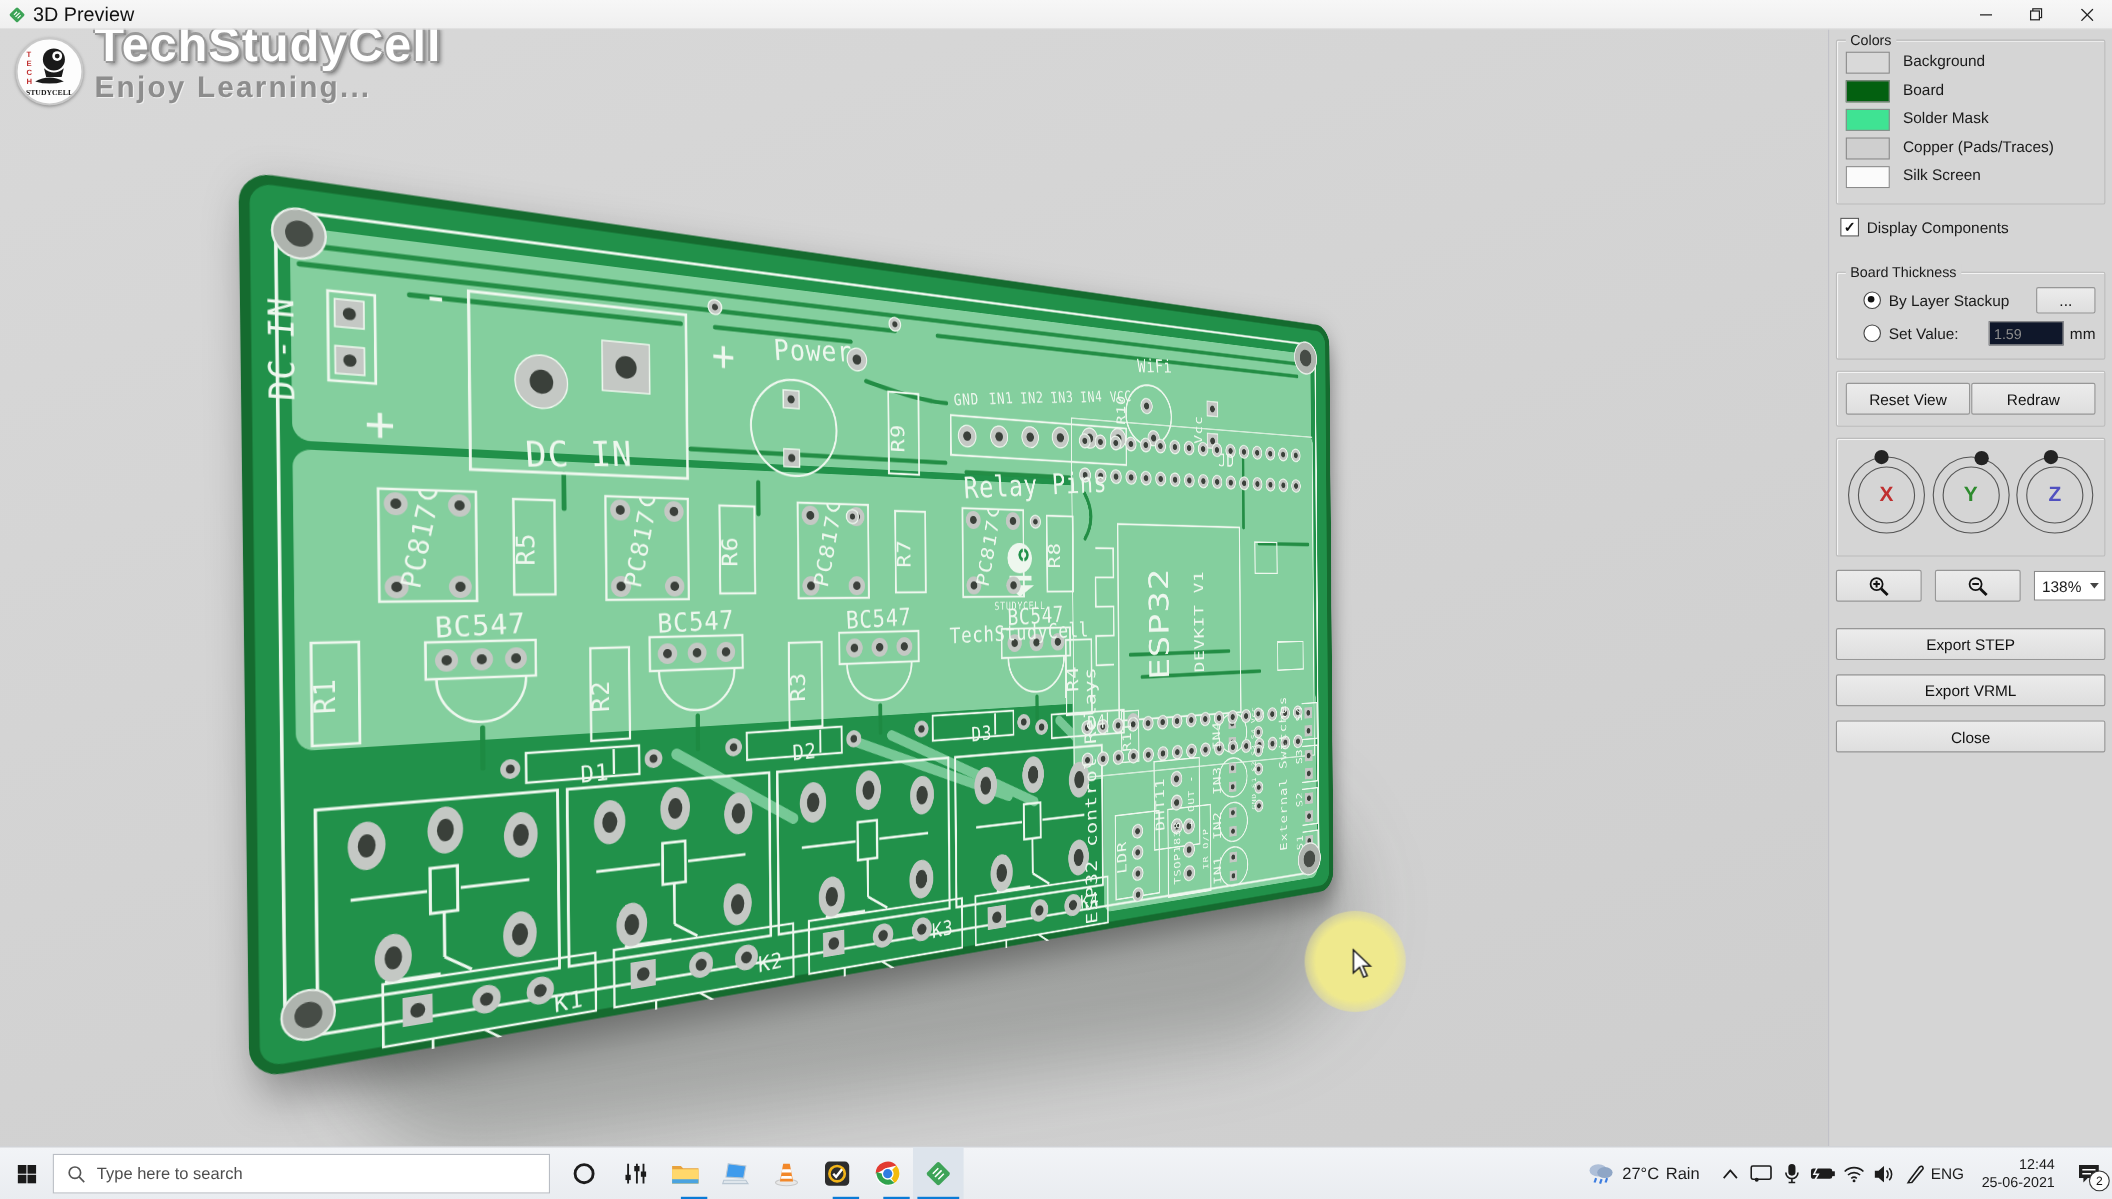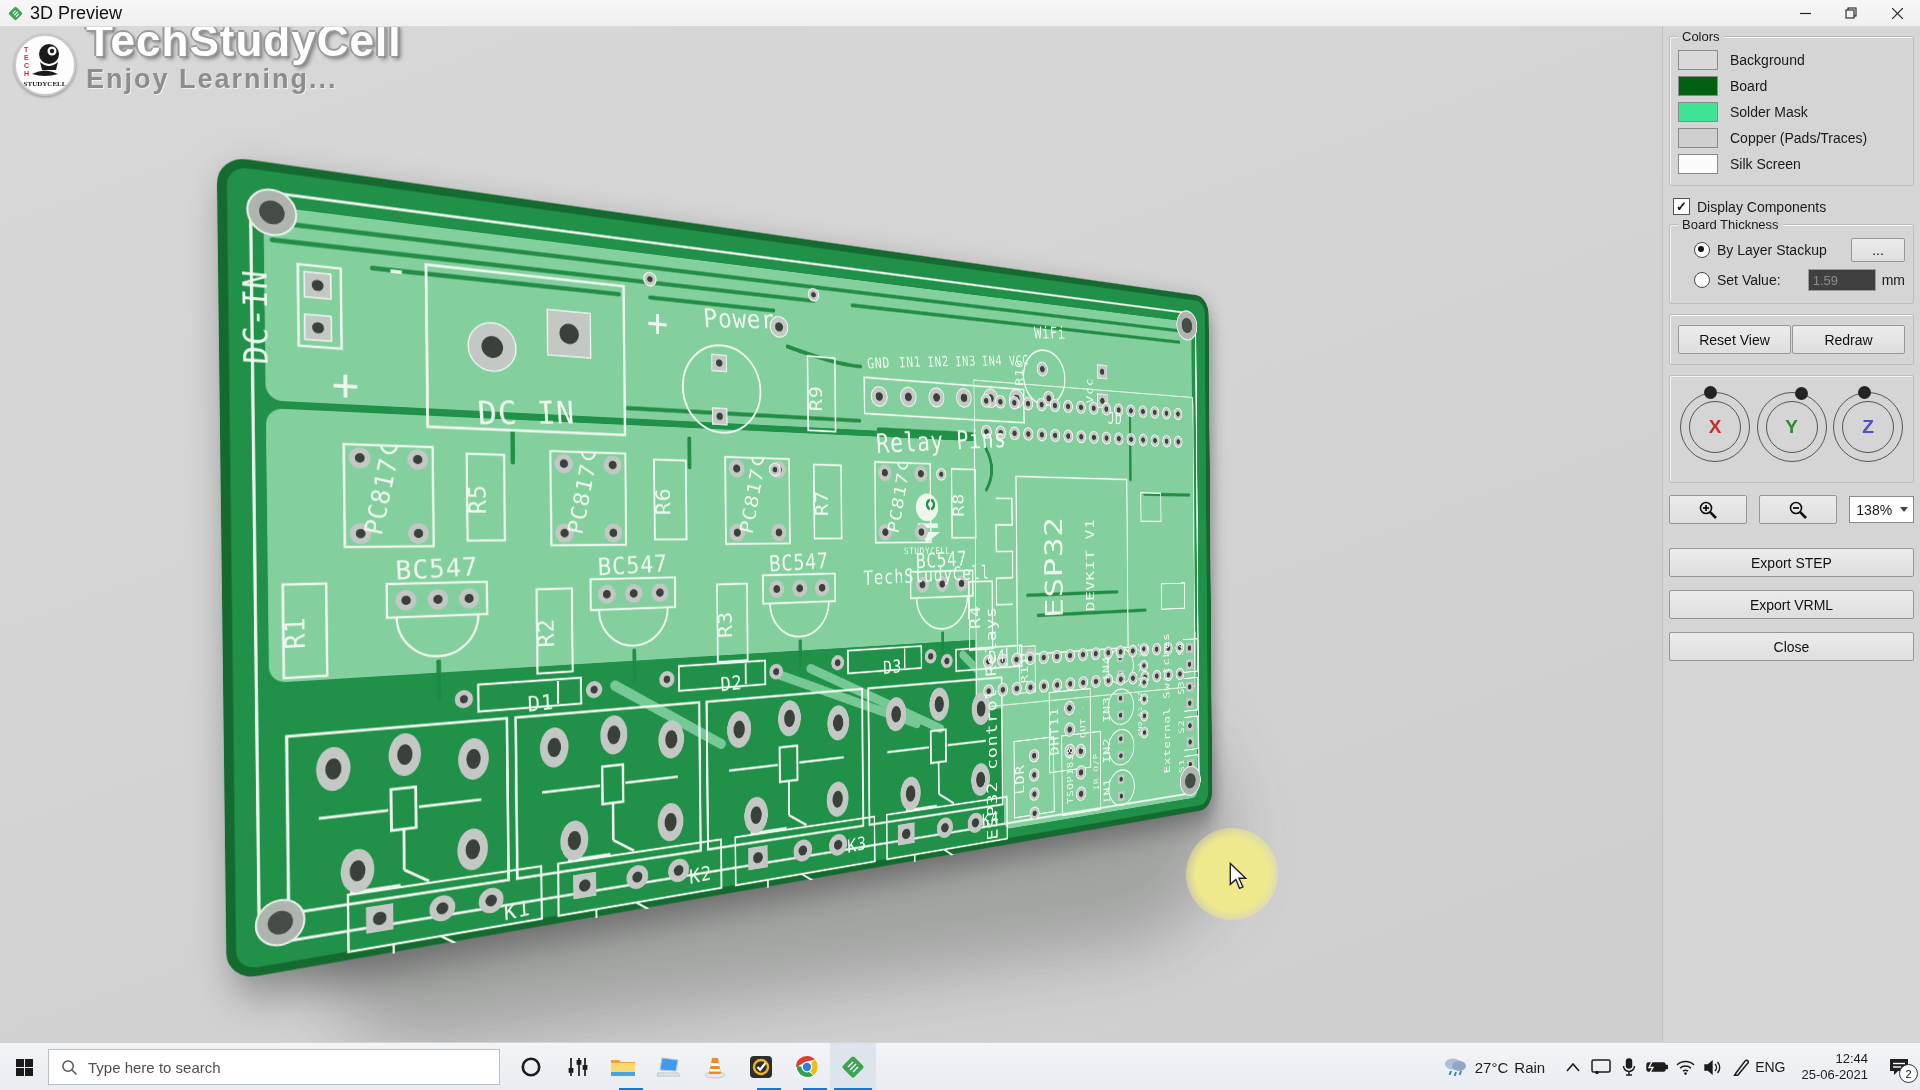--- a/index.html
+++ b/index.html
@@ -46,35 +46,35 @@
   #cursor{position:absolute;left:1226px;top:836px;z-index:32;}
 
   
   #panel{position:absolute;left:1663px;top:26px;width:257px;height:1016px;
     background:#d5d5d5;font-size:14px;color:#1a1a1a;}
   .grp{position:relative;margin:10px 6px 0 6px;border:1px solid #bcbcbc;border-radius:2px;
     box-shadow:inset 1px 1px 0 rgba(255,255,255,.7);padding:10px 8px 8px 8px;}
   .grp>.legend{position:absolute;top:-8px;left:8px;background:#d5d5d5;padding:0 4px;font-size:13px;}
   .frame{margin:10px 6px 0 6px;border:1px solid #bcbcbc;border-radius:2px;
     box-shadow:inset 1px 1px 0 rgba(255,255,255,.7);padding:10px 8px;}
-  .color-row{display:flex;align-items:center;height:26px;}
+  .color-row{display:flex;height:26px;}
   .swatch{width:38px;height:18px;border:1px solid #8a8a8a;margin-right:12px;flex:0 0 auto;}
   .chk-row{display:flex;align-items:center;margin:12px 8px 0 10px;}
   .chkbox{width:15px;height:15px;background:#fff;border:1px solid #555;display:flex;
     align-items:center;justify-content:center;font-size:13px;font-weight:bold;color:#111;margin-right:7px;}
   .radio-row{display:flex;align-items:center;height:30px;}
   .radio{width:14px;height:14px;border-radius:50%;border:1px solid #444;background:#fff;
     margin-right:7px;flex:0 0 auto;position:relative;}
   .radio.sel::after{content:"";position:absolute;left:3px;top:3px;width:6px;height:6px;
     border-radius:50%;background:#111;}
   .btn{background:linear-gradient(#ececec,#dedede);border:1px solid #979797;border-radius:2px;
     font-size:14px;color:#111;display:flex;align-items:center;justify-content:center;
     font-family:"Liberation Sans",sans-serif;}
   .btn-sm{width:52px;height:22px;margin-left:auto;}
-  .thick-input{width:58px;height:20px;border:1px solid #9a9a9a;background:#404040;color:#8c8c8c;
+  .thick-input{width:58px;height:20px;border:1px solid #9a9a9a;background:#0f172a;color:#8c8c8c;
     font-size:13px;padding:0 4px;margin-left:auto;font-family:"Liberation Sans",sans-serif;}
   .mm{margin-left:6px;}
   .two-btn{display:flex;justify-content:space-between;}
   .two-btn .btn{width:111px;height:27px;}
   
   #dials{display:flex;justify-content:space-between;padding:6px 2px 10px 2px;}
   .dial{width:70px;height:70px;position:relative;}
   .dial .oc{position:absolute;left:0;top:0;width:68px;height:68px;border:1px solid #555;border-radius:50%;}
   .dial .ic{position:absolute;left:9px;top:9px;width:50px;height:50px;border:1px solid #555;border-radius:50%;}
   .dial .knob{position:absolute;width:13px;height:13px;background:#232323;border-radius:50%;}
@@ -669,21 +669,21 @@
       </div>
     </div>
 
     <div class="chk-row">
       <div class="chkbox">
         <span>✓</span>
       </div>
       <span>Display Components</span>
     </div>
 
-    <div class="grp" style="margin-top:9px;padding-left:24px;">
+    <div class="grp" style="margin-top:32px;padding-left:24px;">
       <span class="legend">Board Thickness</span>
       <div class="radio-row">
         <div class="radio sel"></div>
         <span>By Layer Stackup</span>
         <div class="btn btn-sm">
           <span>...</span>
         </div>
       </div>
       <div class="radio-row">
         <div class="radio"></div>

